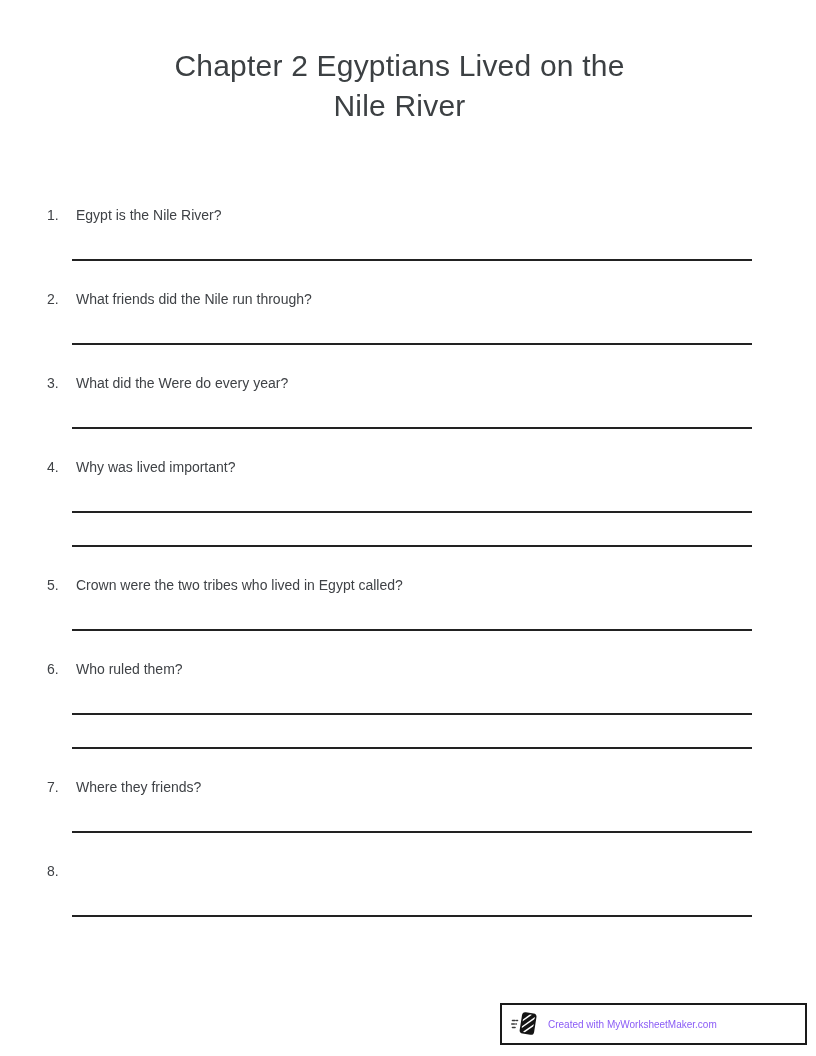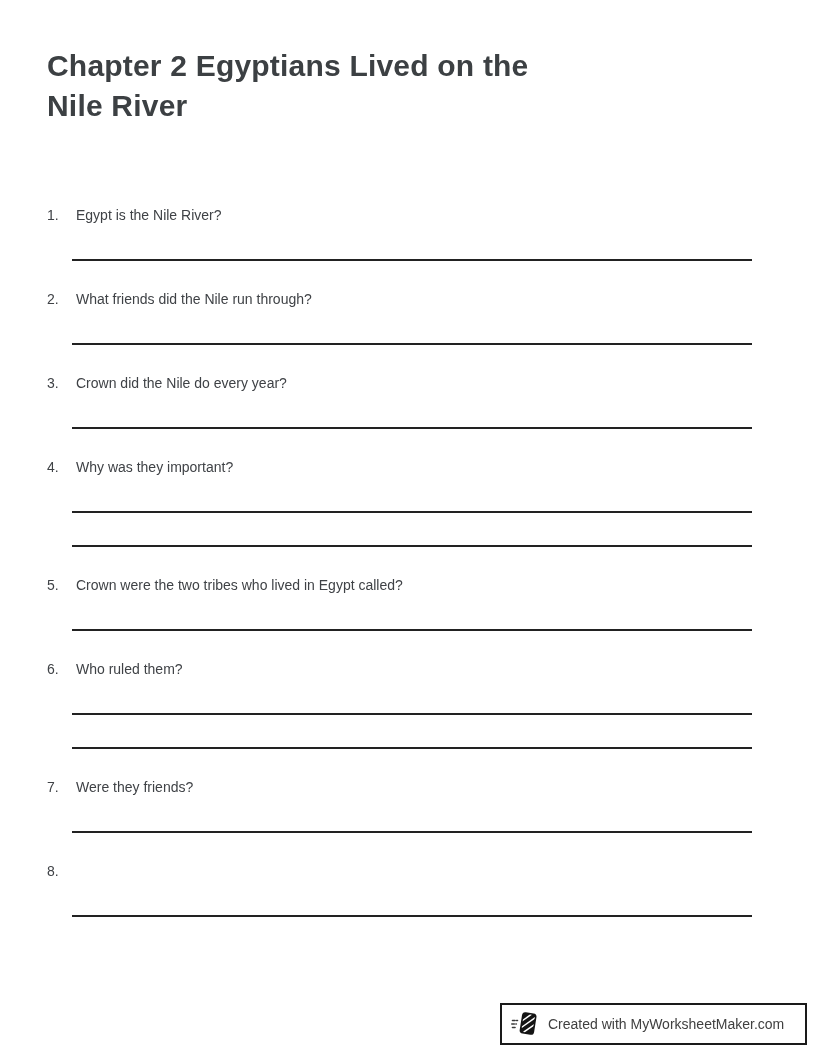--- a/index.html
+++ b/index.html
@@ -13,24 +13,25 @@
   }
   .page {
     position: relative;
     width: 816px;
     height: 1056px;
     padding: 46px 64px 0 47px;
   }
   .worksheet-title {
     font-size: 30px;
     line-height: 40px;
-    font-weight: 700;
+    font-weight: 400;
     color: #3c4043;
     white-space: pre-line;
     letter-spacing: 0.2px;
+    text-align: center;
   }
   .questions {
     margin-top: 80px;
   }
   .q-item {
     margin-bottom: 29px;
   }
   .q-row {
     display: flex;
     font-size: 14px;
@@ -66,22 +67,22 @@
   }
   .creator-badge .logo {
     width: 28px;
     height: 28px;
     flex: 0 0 28px;
     display: flex;
     align-items: center;
     justify-content: center;
   }
   .creator-badge .credit-text {
-    font-size: 14px;
-    color: #404040;
+    font-size: 10px;
+    color: #8b5cf6;
     white-space: nowrap;
   }
 </style>
 </head>
 <body>
 
 <div class="page">
 
   <h1 class="worksheet-title">Chapter 2 Egyptians Lived on the
 Nile River</h1>
@@ -100,29 +101,29 @@
       <div class="q-row">
         <span class="q-num">2.</span>
         <span>What friends did the Nile run through?</span>
       </div>
       <div class="answer-line"></div>
     </div>
 
     <div class="q-item">
       <div class="q-row">
         <span class="q-num">3.</span>
-        <span>Crown did the Nile do every year?</span>
+        <span>What did the Were do every year?</span>
       </div>
       <div class="answer-line"></div>
     </div>
 
     <div class="q-item">
       <div class="q-row">
         <span class="q-num">4.</span>
-        <span>Why was they important?</span>
+        <span>Why was lived important?</span>
       </div>
       <div class="answer-line"></div>
       <div class="answer-line second"></div>
     </div>
 
     <div class="q-item">
       <div class="q-row">
         <span class="q-num">5.</span>
         <span>Crown were the two tribes who lived in Egypt called?</span>
       </div>
@@ -134,21 +135,21 @@
         <span class="q-num">6.</span>
         <span>Who ruled them?</span>
       </div>
       <div class="answer-line"></div>
       <div class="answer-line second"></div>
     </div>
 
     <div class="q-item">
       <div class="q-row">
         <span class="q-num">7.</span>
-        <span>Were they friends?</span>
+        <span>Where they friends?</span>
       </div>
       <div class="answer-line"></div>
     </div>
 
     <div class="q-item">
       <div class="q-row">
         <span class="q-num">8.</span>
       </div>
       <div class="answer-line"></div>
     </div>

